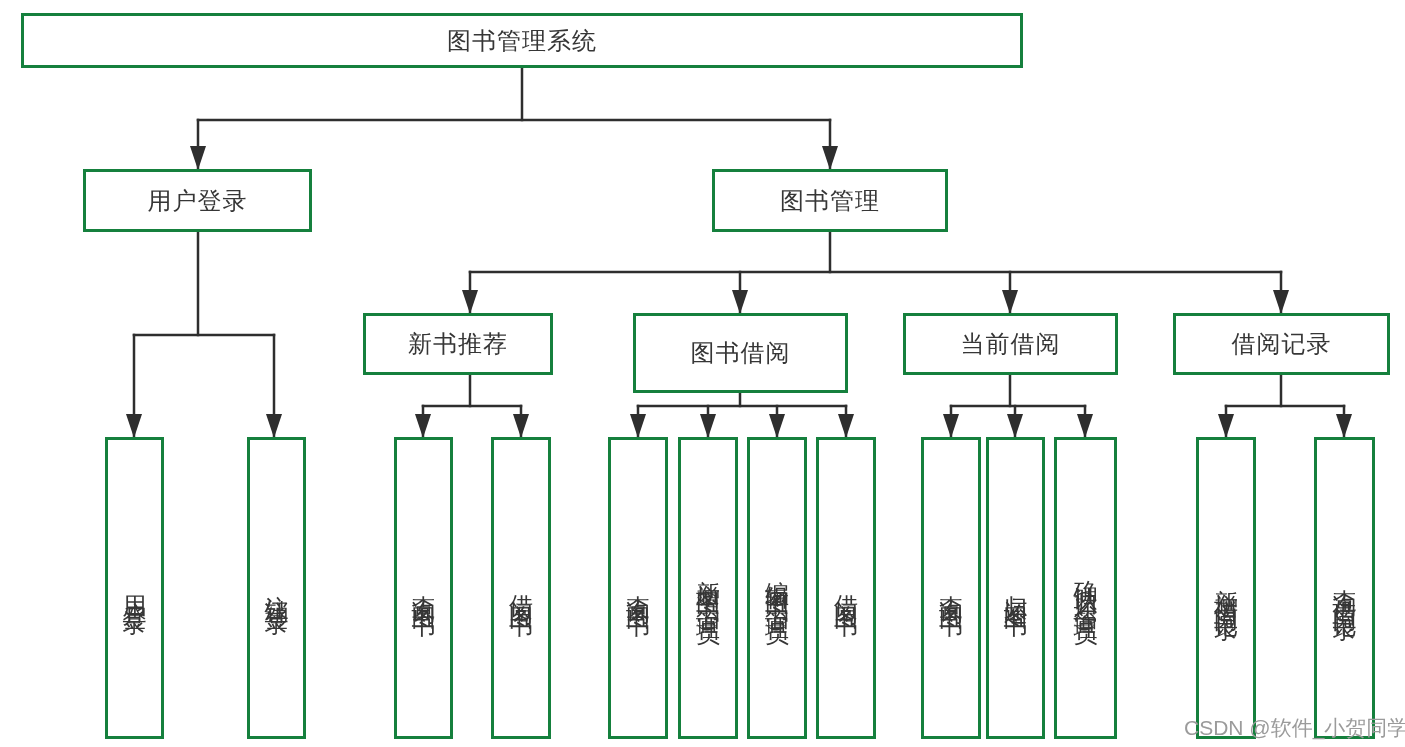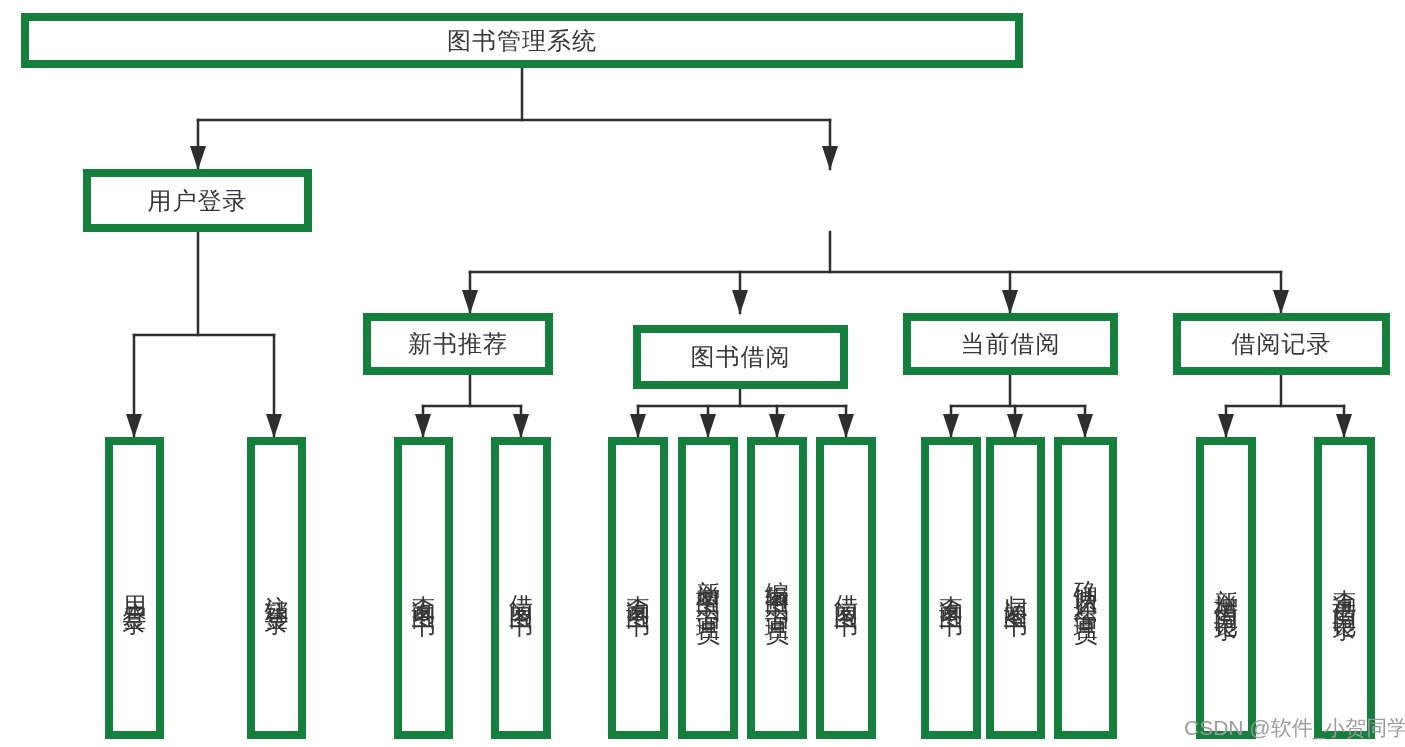--- a/index.html
+++ b/index.html
@@ -14,21 +14,21 @@
   .edges {
     position: absolute;
     left: 0; top: 0;
     width: 1405px; height: 747px;
     z-index: 0;
   }
   .node {
     position: absolute;
     box-sizing: border-box;
     background: #ffffff;
-    border: 8px solid #15803d;
+    border: 3px solid #15803d;
     color: #363636;
     display: flex;
     align-items: center;
     justify-content: center;
     z-index: 1;
     font-size: 24px;
     letter-spacing: 1px;
     white-space: nowrap;
   }
   .node.vertical {
@@ -100,23 +100,24 @@
       <path d="M1281,375 L1281,406"></path>
       <path d="M1226,406 L1344,406"></path>
       <path d="M1226,406 L1226,437" marker-end="url(#arrowhead)"></path>
       <path d="M1344,406 L1344,437" marker-end="url(#arrowhead)"></path>
     </g>
   </svg>
 
   <div class="node" style="left:21px; top:13px; width:1002px; height:55px;">图书管理系统</div>
 
   <div class="node" style="left:83px; top:169px; width:229px; height:63px;">用户登录</div>
+  <div class="node" style="left:712px; top:169px; width:236px; height:63px;">图书管理</div>
 
   <div class="node" style="left:363px; top:313px; width:190px; height:62px;">新书推荐</div>
-  <div class="node" style="left:633px; top:325px; width:215px; height:64px;">图书借阅</div>
+  <div class="node" style="left:633px; top:313px; width:215px; height:80px;">图书借阅</div>
   <div class="node" style="left:1173px; top:313px; width:217px; height:62px;">借阅记录</div>
   <div class="node" style="left:903px; top:313px; width:215px; height:62px;">当前借阅</div>
 
   <div class="node vertical" style="left:105px; top:437px; width:59px; height:302px;">
     <span class="vtext">用户登录</span>
   </div>
   <div class="node vertical" style="left:247px; top:437px; width:59px; height:302px;">
     <span class="vtext">注销登录</span>
   </div>
 

